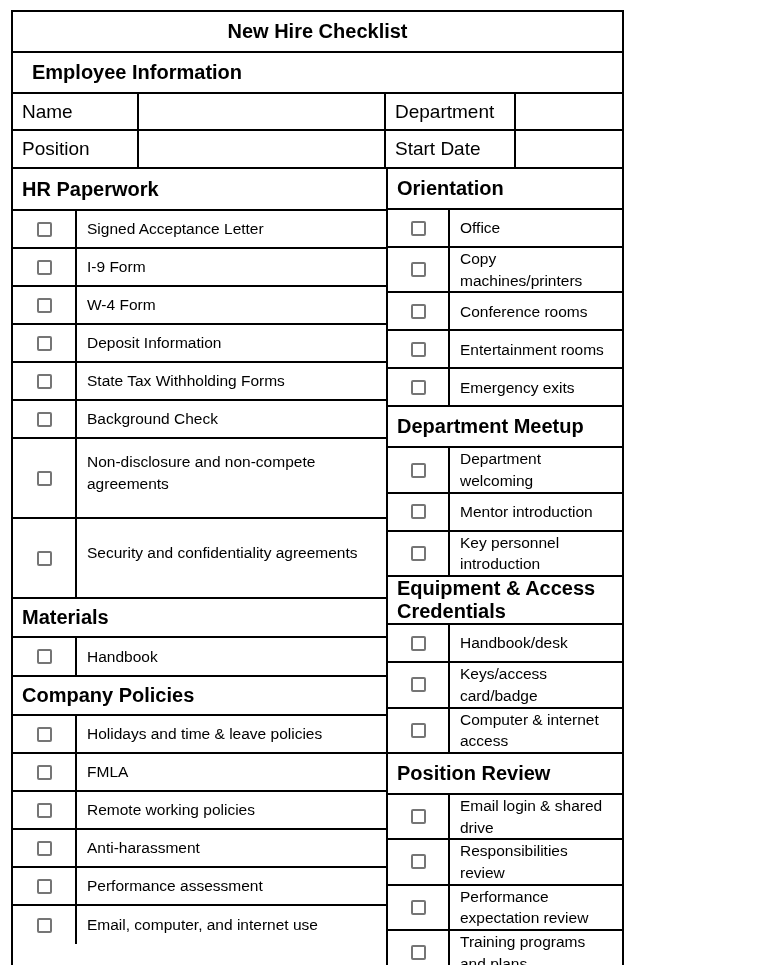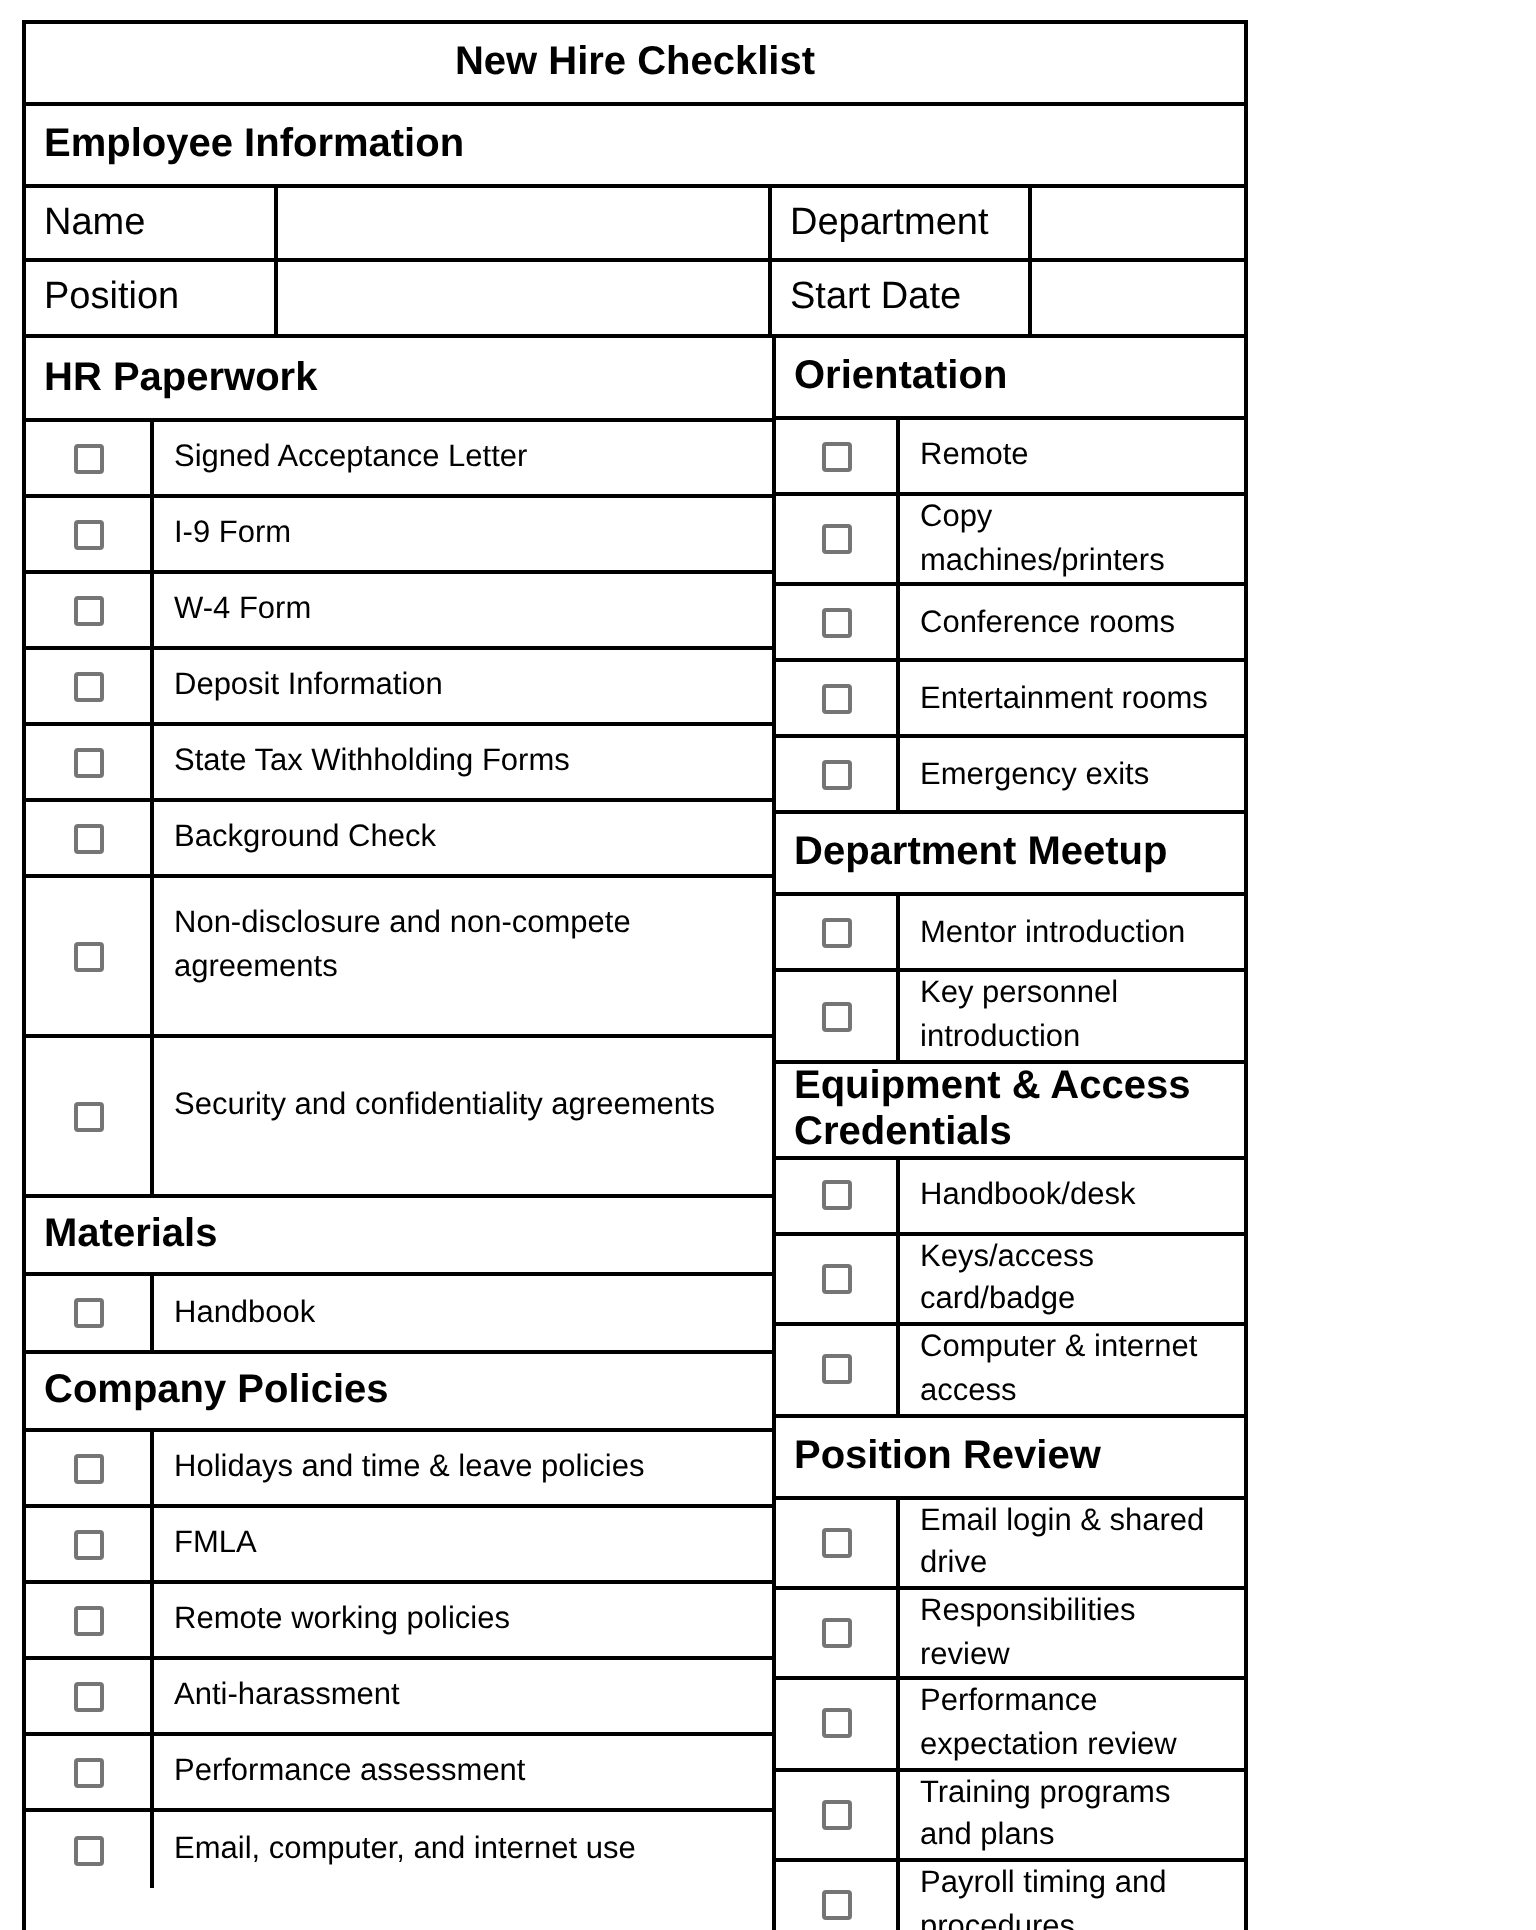--- a/index.html
+++ b/index.html
@@ -13,21 +13,21 @@
   .page { padding: 10px 11px 0 11px; }
   .sheet { width: 613px; border: 2px solid #000; background: #fff; }
 
   .title-row {
     height: 41px; border-bottom: 2px solid #000;
     display: flex; align-items: center; justify-content: center;
     font-size: 20px; font-weight: bold;
   }
   .banner-row {
     height: 41px; border-bottom: 2px solid #000;
-    display: flex; align-items: center; padding-left: 9px;
+    display: flex; align-items: center; padding-left: 19px;
     font-size: 20px; font-weight: bold;
   }
 
   .info-grid { display: grid; grid-template-columns: 126px 247px 130px 1fr; }
   .ig-cell {
     border-bottom: 2px solid #000;
     display: flex; align-items: center;
     font-size: 19px; padding-left: 9px;
   }
   .ig-cell.r1 { height: 37px; }
@@ -200,21 +200,21 @@
       </div>
 
       <div class="col col-right">
         <div class="row header">
           <span>Orientation</span>
         </div>
         <div class="row item">
           <div class="cbcell">
               <span class="cb"></span>
             </div>
-          <div class="itext">Remote</div>
+          <div class="itext">Office</div>
         </div>
         <div class="row item">
           <div class="cbcell">
               <span class="cb"></span>
             </div>
           <div class="itext">Copy machines/printers</div>
         </div>
         <div class="row item">
           <div class="cbcell">
               <span class="cb"></span>
@@ -229,20 +229,26 @@
         </div>
         <div class="row item">
           <div class="cbcell">
               <span class="cb"></span>
             </div>
           <div class="itext">Emergency exits</div>
         </div>
 
         <div class="row header">
           <span>Department Meetup</span>
+        </div>
+        <div class="row item">
+          <div class="cbcell">
+              <span class="cb"></span>
+            </div>
+          <div class="itext">Department welcoming</div>
         </div>
         <div class="row item">
           <div class="cbcell">
               <span class="cb"></span>
             </div>
           <div class="itext">Mentor introduction</div>
         </div>
         <div class="row item">
           <div class="cbcell">
               <span class="cb"></span>

